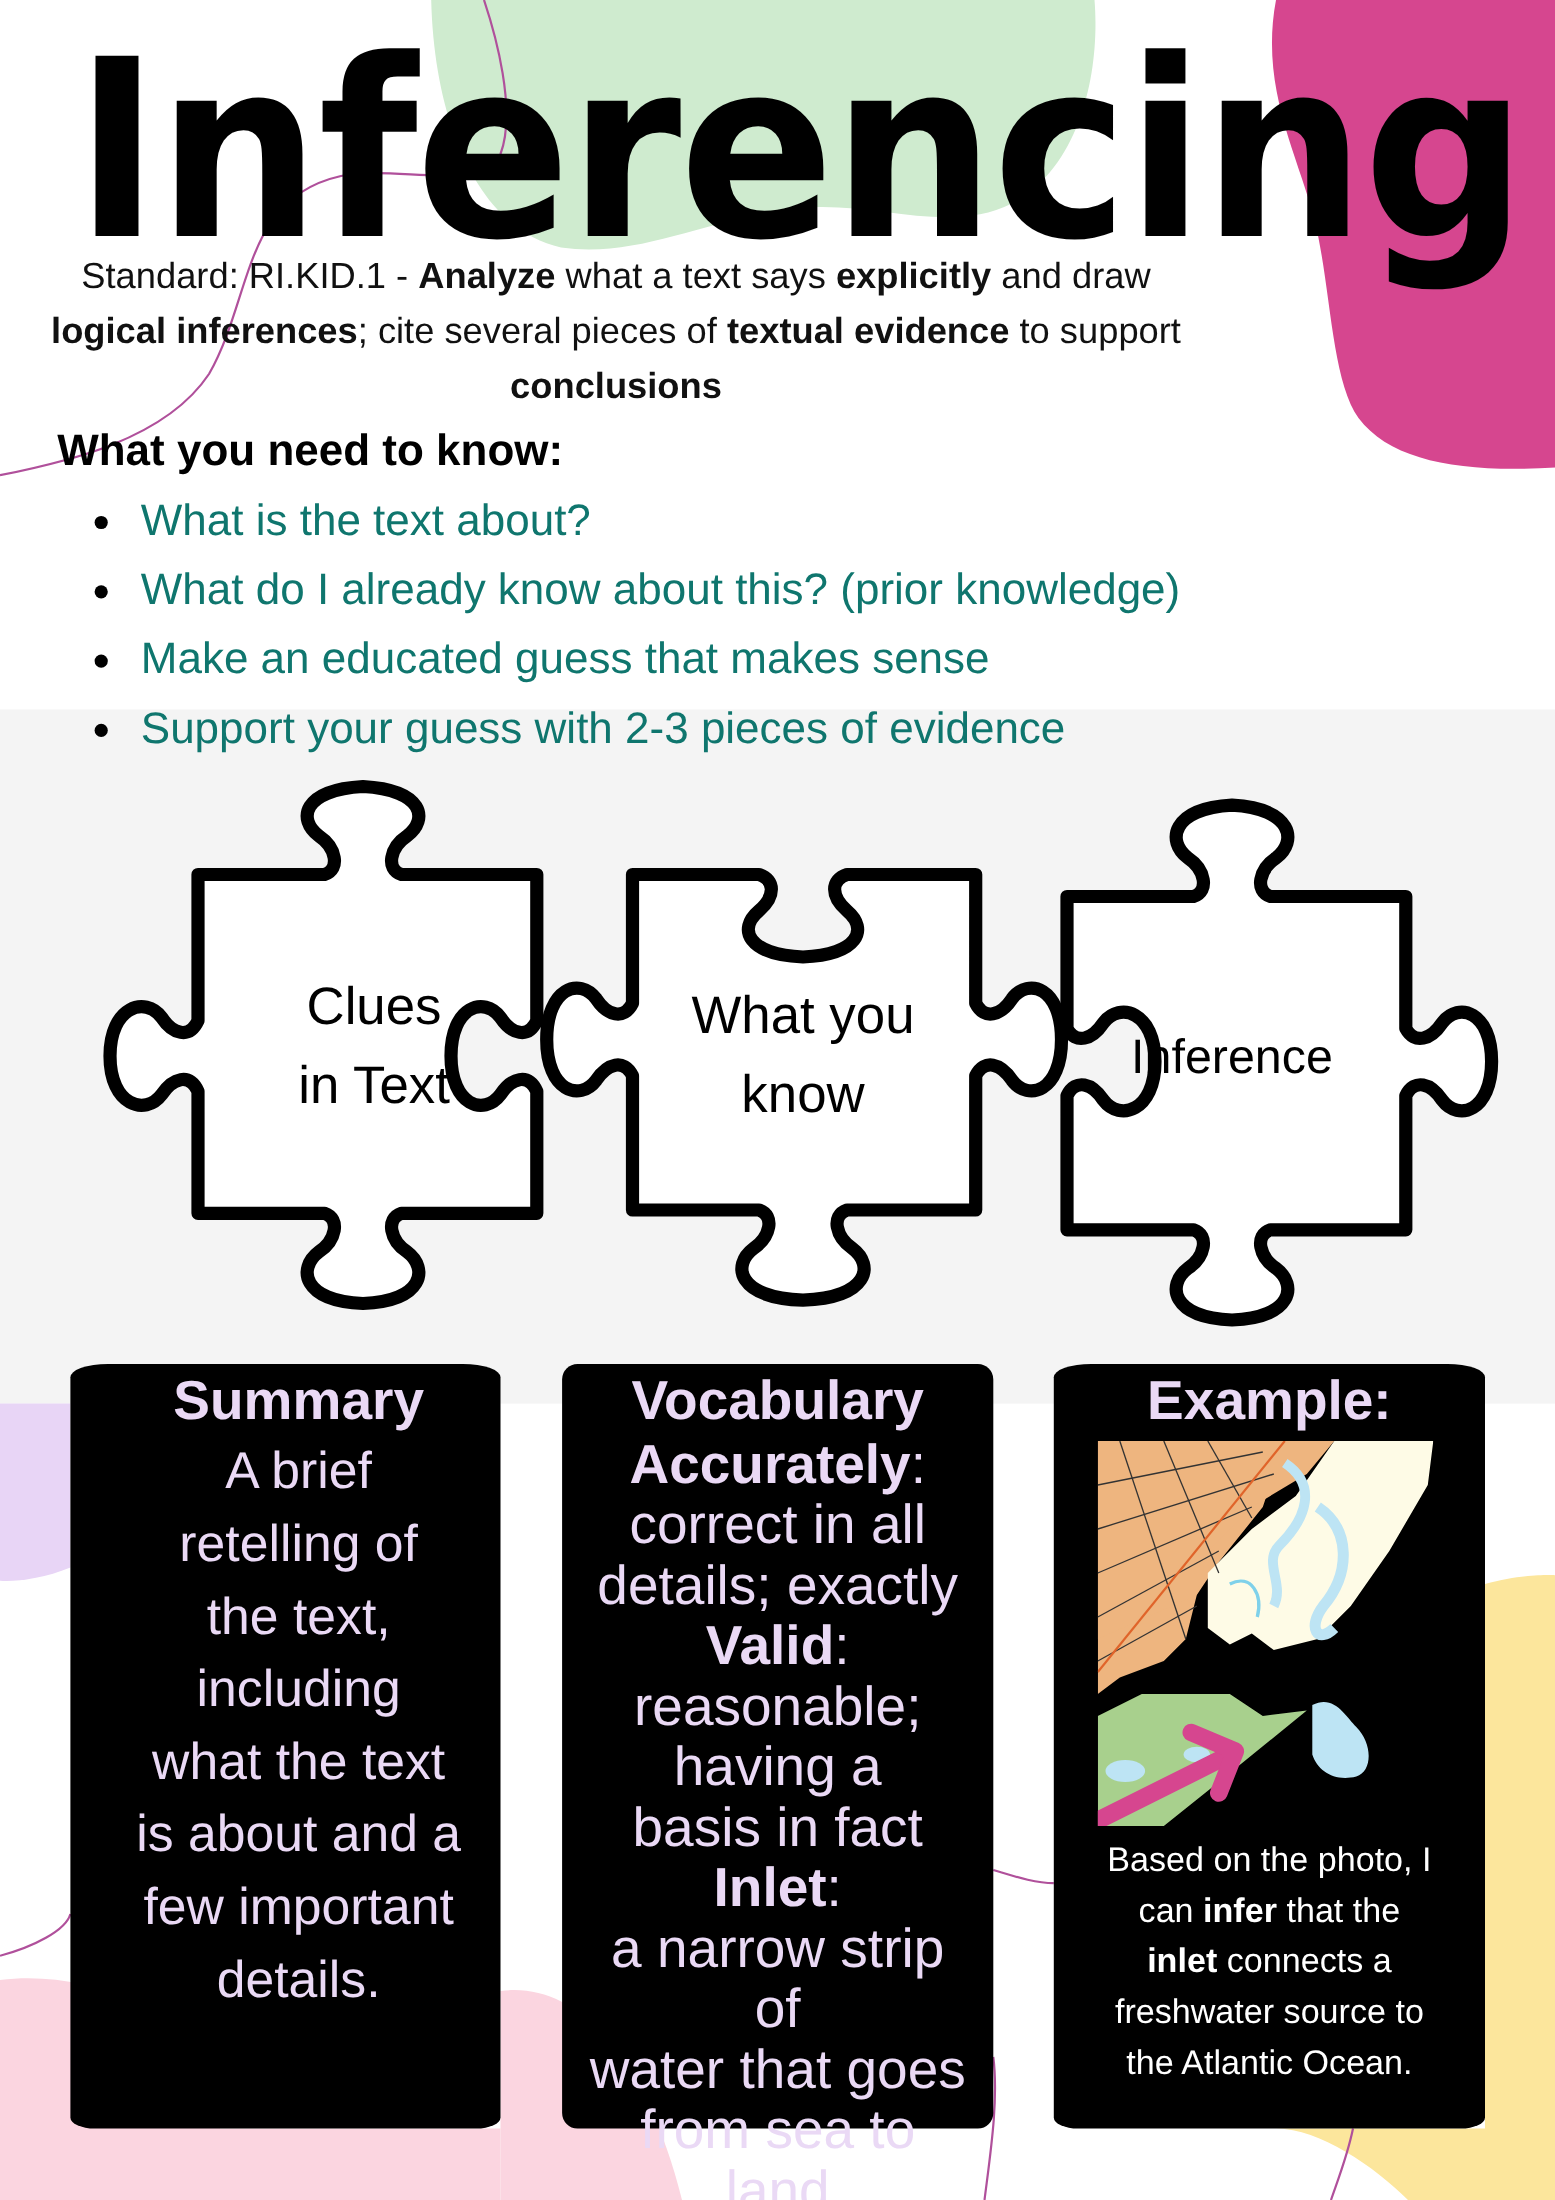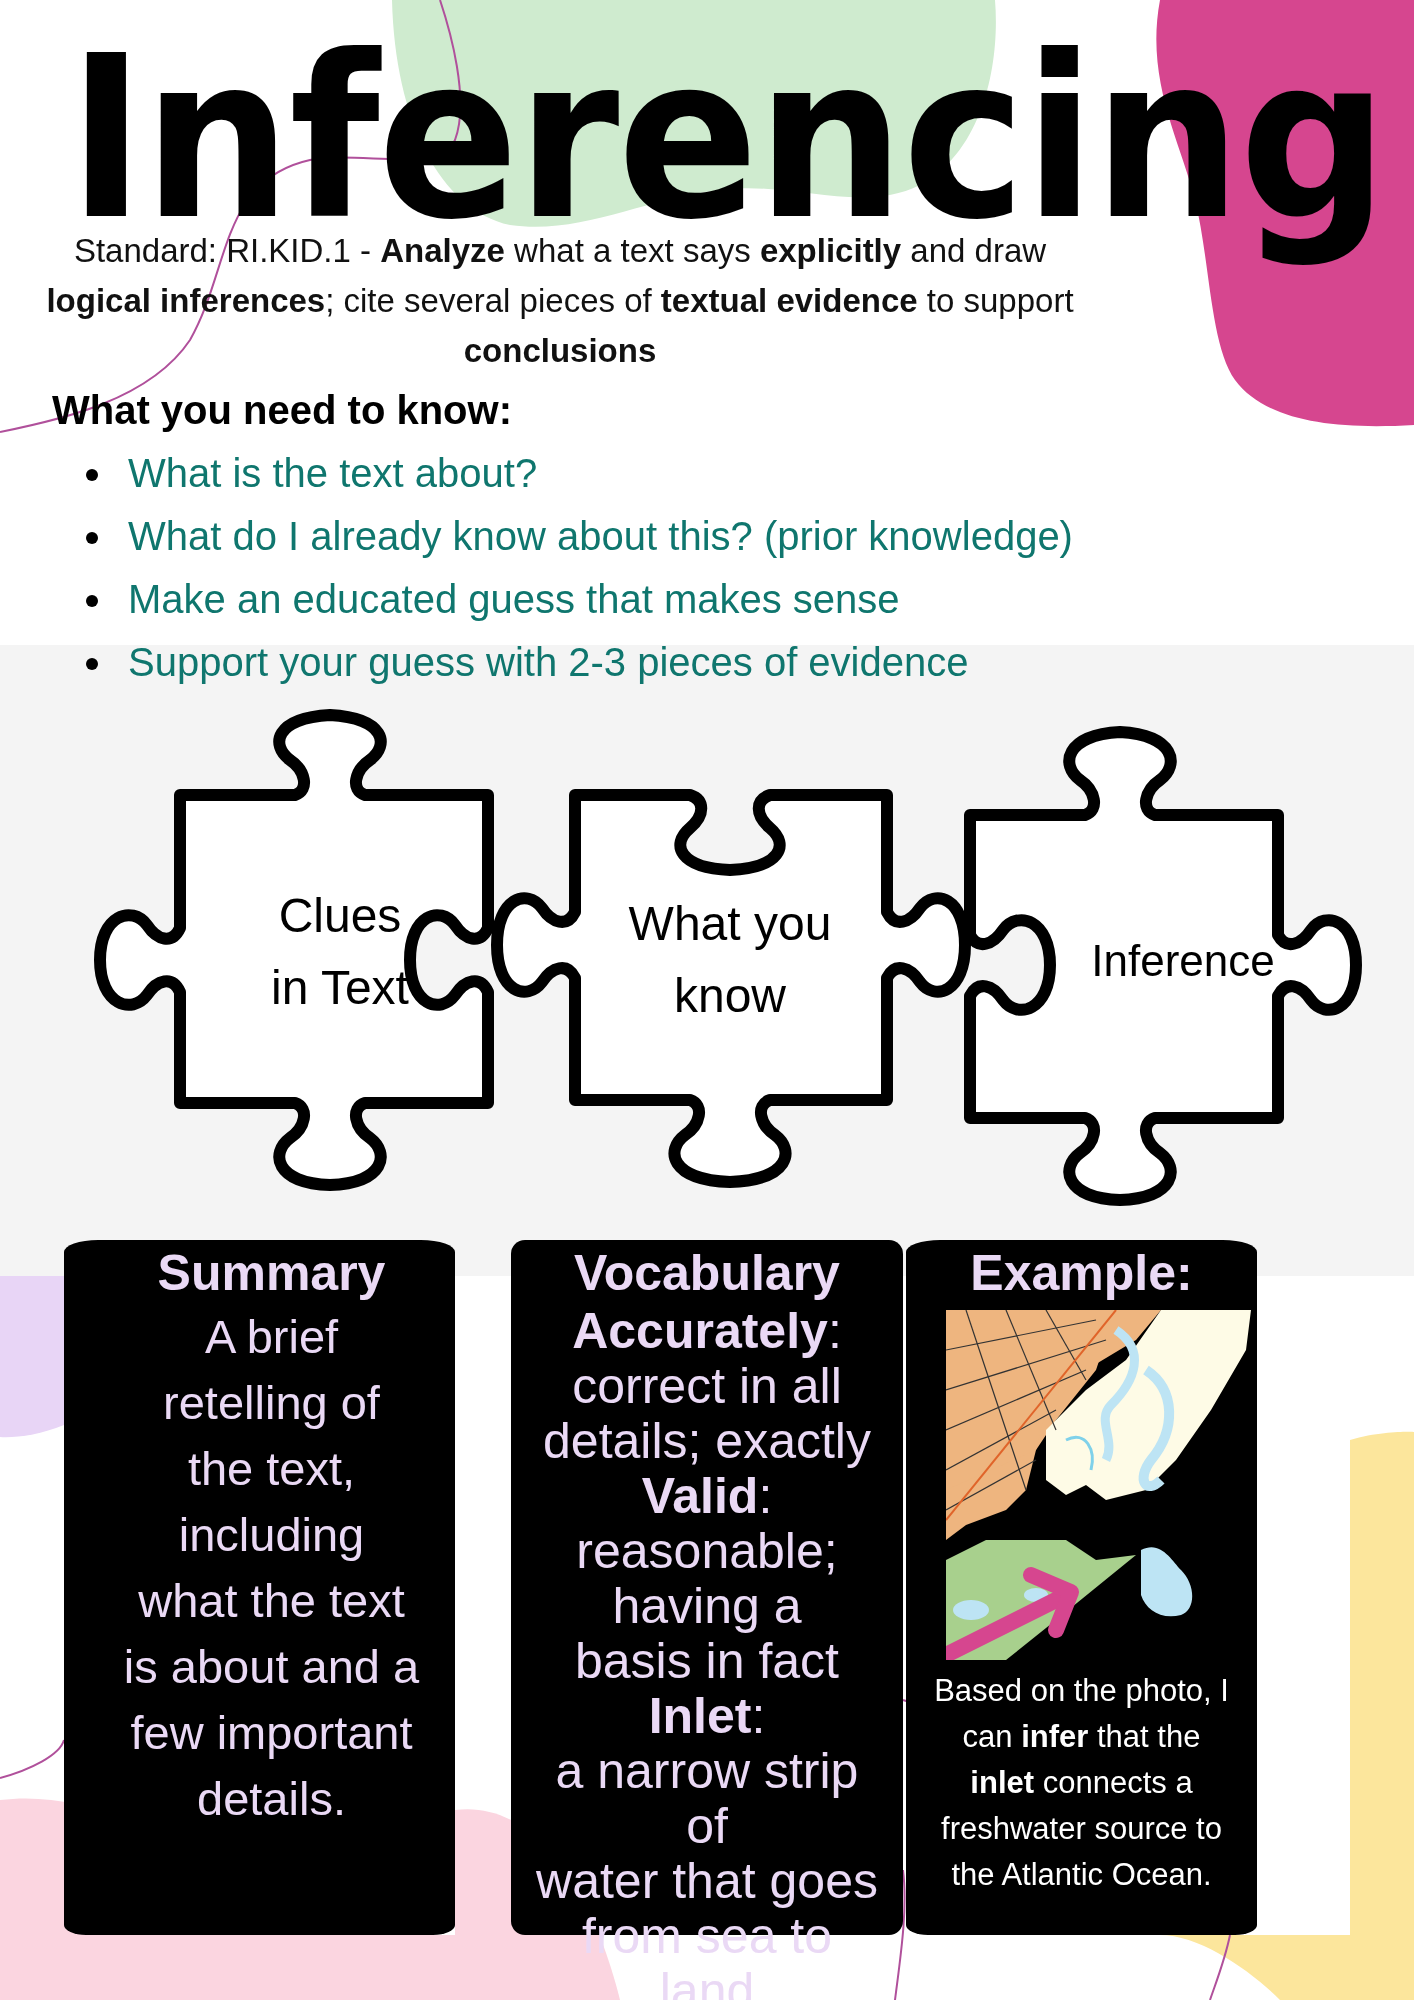--- a/index.html
+++ b/index.html
@@ -175,21 +175,21 @@
 </svg>
 
 <div class="puzzle-label" style="left:190px; top:880px; width:300px;">
   <div>Clues</div>
   <div>in Text</div>
 </div>
 <div class="puzzle-label" style="left:580px; top:888px; width:300px;">
   <div>What you</div>
   <div>know</div>
 </div>
-<div class="puzzle-label" style="left:1068px; top:925px; width:230px; font-size:44px;">
+<div class="puzzle-label" style="left:1005px; top:925px; width:230px; font-size:44px;">
   <div>Inference</div>
 </div>
 
 <div class="card summary" style="left:64px; width:391px;padding-left:24px;">
   <h2>Summary</h2>
   <div class="body">
     <div>A brief</div>
     <div>retelling of</div>
     <div>the text,</div>
     <div>including</div>
@@ -210,21 +210,21 @@
     <div>reasonable;</div>
     <div>having a</div>
     <div>basis in fact</div>
     <div><span class="term">Inlet</span>:</div>
     <div>a narrow strip of</div>
     <div>water that goes</div>
     <div>from sea to land</div>
   </div>
 </div>
 
-<div class="card example" style="left:906px; width:351px;">
+<div class="card example" style="left:958px; width:392px;">
   <h2>Example:</h2>
   <div class="map-wrap">
     <svg width="305" height="350" viewBox="0 0 305 350">
       <rect x="0" y="0" width="305" height="350" fill="#000"></rect>
 
       <path d="M0,0 L170,0 L150,60 L110,110 L90,140 L80,180 L60,200 L20,215 L0,230 Z" fill="#eeb57f"></path>
       <path d="M0,0 L215,0 L190,30 L140,60 L100,100 L90,140 L0,180 Z" fill="#eeb57f"></path>
 
       <path d="M215,0 L305,0 L300,40 L265,100 L230,150 L200,180 L160,190 L140,175 L120,185 L100,170 L100,120 L140,80 L180,50 Z" fill="#fefbe6"></path>
 

